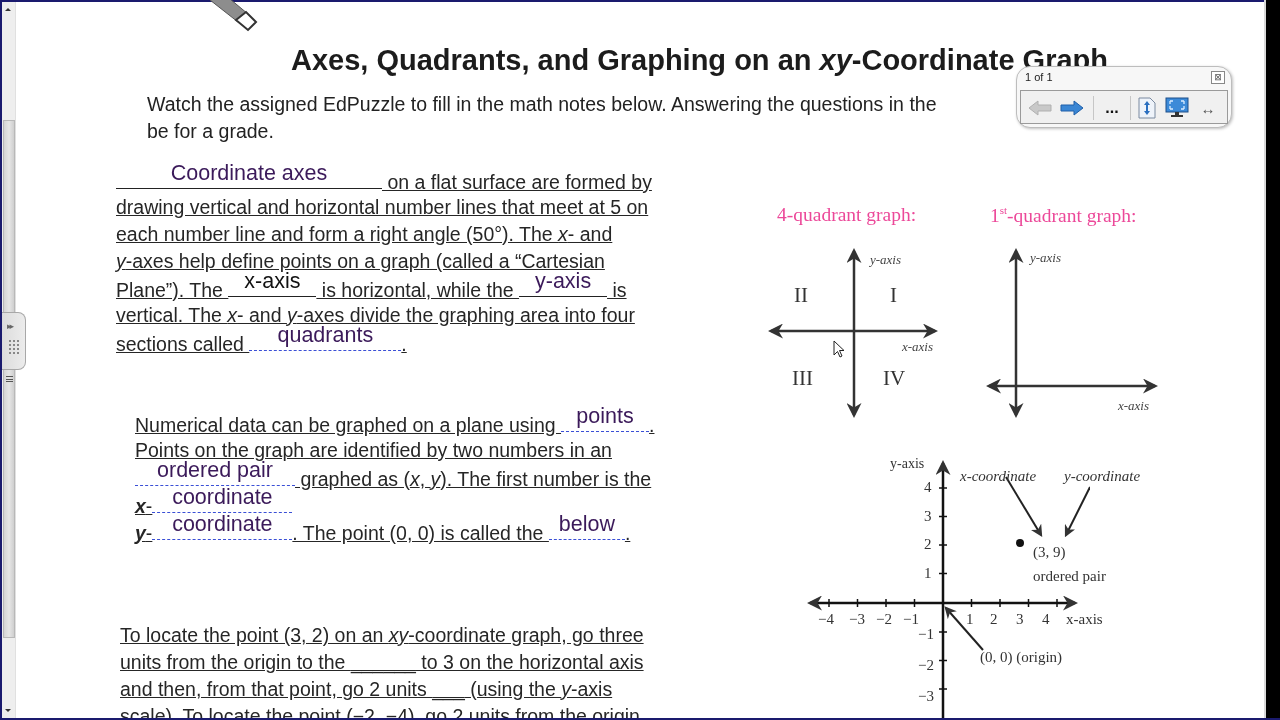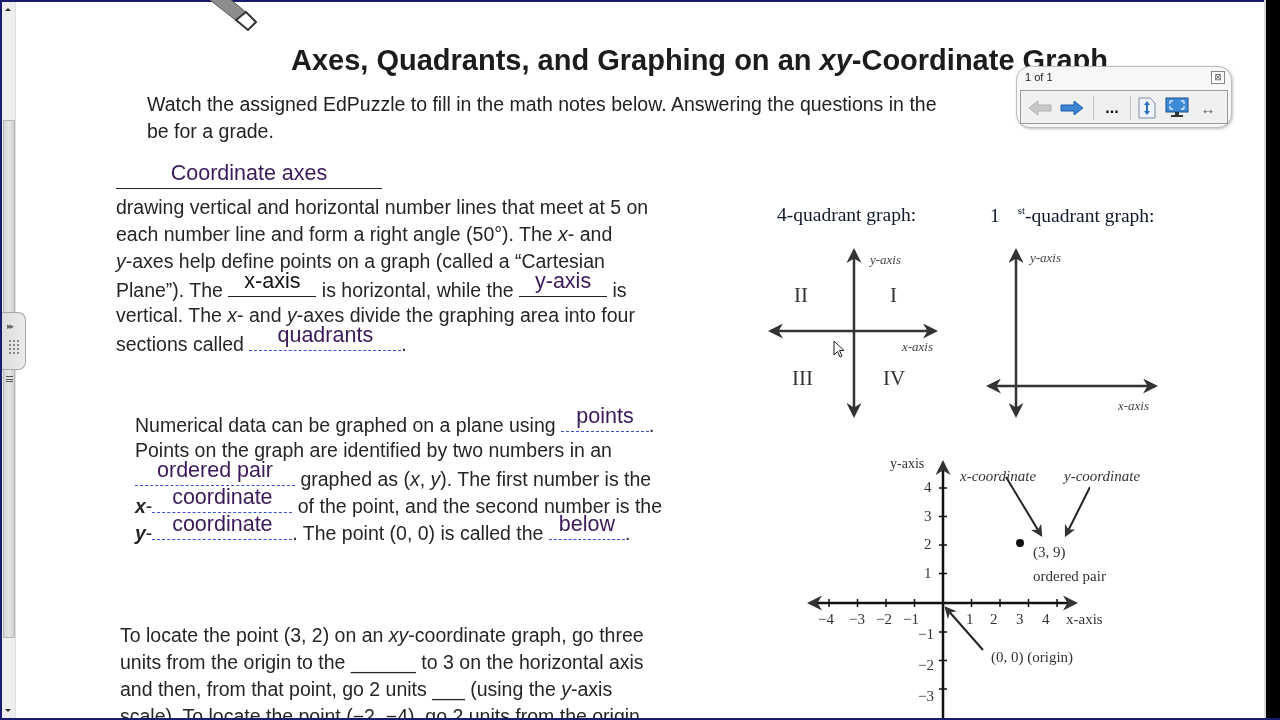--- a/index.html
+++ b/index.html
@@ -26,34 +26,34 @@
 
   
   .pen { position: absolute; left: 208px; top: 0px; width: 50px; height: 40px; }
 
   
   .title { position: absolute; left: 291px; top: 44px; font-size: 29px; font-weight: bold; color: #1c1c1c; white-space: nowrap; }
   .title i { font-style: italic; }
   .intro { position: absolute; left: 102px; top: 91px; width: 930px; font-size: 19.5px; line-height: 27px; color: #222; margin-left: 45px; }
 
   .para { position: absolute; font-size: 19.5px; line-height: 27px; color: #262626; white-space: nowrap; }
-  .para .ln { height: 27px; display: block; }
+  .para .ln { height: 27px; display: block; text-decoration: underline; }
   .para i { font-style: italic; }
   .para b { font-weight: bold; font-style: italic; }
 
   .blank { display: inline-block; position: relative; text-align: center; border-bottom: 1.5px solid #222; height: 22px; vertical-align: baseline; }
   .blank.blue { border-bottom: 1.5px dashed #3a4fd6; }
   .blank .ans { position: absolute; left: 0; right: 0; bottom: 1px; font-size: 21.5px; color: #3b1a5a; white-space: nowrap; }
   .blank .ans.dark { color: #111; }
 
   
   .diag { position: absolute; }
   .serif { font-family: "Liberation Serif", serif; }
-  .diag-title { position: absolute; font-family: "Liberation Serif", serif; font-size: 19.5px; color: #0f172a; white-space: nowrap; }
-  .diag-title sup { font-size: 11px; margin-left: 18px; }
+  .diag-title { position: absolute; font-family: "Liberation Serif", serif; font-size: 19.5px; color: #ec4899; white-space: nowrap; }
+  .diag-title sup { font-size: 11px; }
 
   
   .toolbar { position: absolute; left: 1016px; top: 66px; width: 216px; height: 62px; background: #f7f7f7; border: 1px solid #bdbdbd; box-shadow: 1px 1px 3px rgba(0,0,0,0.25); border-radius: 14px; }
   .toolbar .page-label { position: absolute; left: 8px; top: 4px; font-size: 11px; color: #222; }
   .toolbar .close { position: absolute; right: 6px; top: 4px; width: 14px; height: 13px; border: 1px solid #888; background: #fff; font-size: 9px; line-height: 11px; text-align: center; color: #555; }
   .toolbar .bar { position: absolute; left: 3px; top: 23px; width: 208px; height: 34px; background: #f0f0f0; border: 1px solid #9a9a9a; }
   .tbtn { position: absolute; top: 4px; height: 26px; width: 26px; display: flex; align-items: center; justify-content: center; }
   .tsep { position: absolute; top: 5px; width: 1px; height: 24px; background: #c6c6c6; }
 </style>
 </head>
@@ -84,21 +84,21 @@
   <span>Axes, Quadrants, and Graphing on an </span><i>xy</i><span>-Coordinate Graph</span>
 </div>
 
 <div class="intro">
   <div style="white-space:nowrap;">Watch the assigned EdPuzzle to fill in the math notes below. Answering the questions in the</div>
   <div>be for a grade.</div>
 </div>
 
 <div class="para" style="left:116px; top:167px;">
   <span class="ln">
-    <span class="blank" style="width:266px;"><span class="ans">Coordinate axes</span></span>
+    <span class="blank" style="width:266px;"><span class="ans">Coordinate axes</span></span><span> on a flat surface are formed by</span>
   </span>
   <span class="ln">drawing vertical and horizontal number lines that meet at 5 on</span>
   <span class="ln"><span>each number line and form a right angle (50°).  The </span><i>x</i><span>- and</span></span>
   <span class="ln"><i>y</i><span>-axes help define points on a graph (called a “Cartesian</span></span>
   <span class="ln">
     <span>Plane”). The </span><span class="blank" style="width:88px;"><span class="ans dark">x-axis</span></span><span> is horizontal, while the </span><span class="blank" style="width:88px;"><span class="ans">y-axis</span></span><span> is</span>
   </span>
   <span class="ln"><span>vertical.  The </span><i>x</i><span>- and </span><i>y</i><span>-axes divide the graphing area into four</span></span>
   <span class="ln">
     <span>sections called </span><span class="blank blue" style="width:152px;"><span class="ans">quadrants</span></span><span>.</span>
@@ -107,21 +107,21 @@
 
 <div class="para" style="left:116px; top:410px;margin-left:19px;">
   <span class="ln">
     <span>Numerical data can be graphed on a plane using </span><span class="blank blue" style="width:88px;"><span class="ans">points</span></span><span>.</span>
   </span>
   <span class="ln">Points on the graph are identified by two numbers in an</span>
   <span class="ln">
     <span class="blank blue" style="width:160px;"><span class="ans">ordered pair</span></span><span> graphed as (</span><i>x</i><span>, </span><i>y</i><span>). The first number is the</span>
   </span>
   <span class="ln">
-    <b>x</b><span>-</span><span class="blank blue" style="width:140px;"><span class="ans">coordinate</span></span><span> of the point, and the second number is the</span>
+    <b>x</b><span>-</span><span class="blank blue" style="width:140px;"><span class="ans">coordinate</span></span>
   </span>
   <span class="ln">
     <b>y</b><span>-</span><span class="blank blue" style="width:140px;"><span class="ans">coordinate</span></span><span>. The point (0, 0) is called the </span><span class="blank blue" style="width:76px;"><span class="ans">below</span></span><span>.</span>
   </span>
 </div>
 
 <div class="para" style="left:120px; top:622px;">
   <span class="ln"><span>To locate the point (3, 2) on an </span><i>xy</i><span>-coordinate graph, go three</span></span>
   <span class="ln"><span>units from the origin to the </span><span>______</span><span> to 3 on the horizontal axis</span></span>
   <span class="ln"><span>and then, from that point, go 2 units </span><span>___</span><span> (using the </span><i>y</i><span>-axis</span></span>
@@ -201,21 +201,21 @@
 <div class="diag serif" style="left:876px; top:611px; font-size:15px; color:#333;">−2</div>
 <div class="diag serif" style="left:903px; top:611px; font-size:15px; color:#333;">−1</div>
 <div class="diag serif" style="left:966px; top:611px; font-size:15px; color:#333;">1</div>
 <div class="diag serif" style="left:990px; top:611px; font-size:15px; color:#333;">2</div>
 <div class="diag serif" style="left:1016px; top:611px; font-size:15px; color:#333;">3</div>
 <div class="diag serif" style="left:1042px; top:611px; font-size:15px; color:#333;">4</div>
 <div class="diag serif" style="left:960px; top:468px; font-size:15px; font-style:italic; color:#333;">x-coordinate</div>
 <div class="diag serif" style="left:1064px; top:468px; font-size:15px; font-style:italic; color:#333;">y-coordinate</div>
 <div class="diag serif" style="left:1033px; top:544px; font-size:15px; color:#333;">(3, 9)</div>
 <div class="diag serif" style="left:1033px; top:568px; font-size:15px; color:#333;">ordered pair</div>
-<div class="diag serif" style="left:980px; top:649px; font-size:15px; color:#333;margin-left:11px;">(0, 0) (origin)</div>
+<div class="diag serif" style="left:980px; top:649px; font-size:15px; color:#333;">(0, 0) (origin)</div>
 
 <div class="toolbar">
   <div class="page-label">1 of 1</div>
   <div class="close">⊠</div>
   <div class="bar">
     <div class="tbtn" style="left:6px;">
       <svg width="24" height="16">
           <path d="M1 8 L10 1 L10 5 L23 5 L23 11 L10 11 L10 15 Z" fill="#c8c8c8" stroke="#b0b0b0"></path>
         </svg>
     </div>

